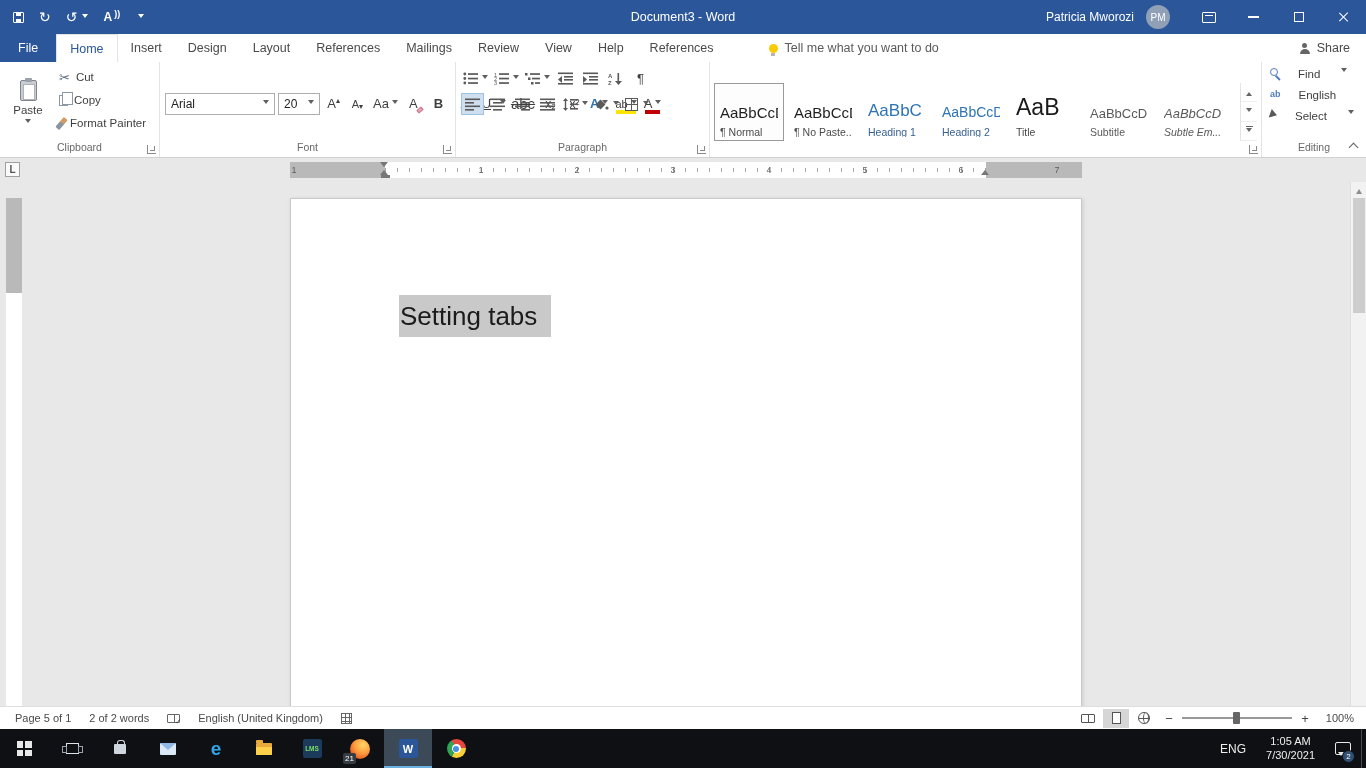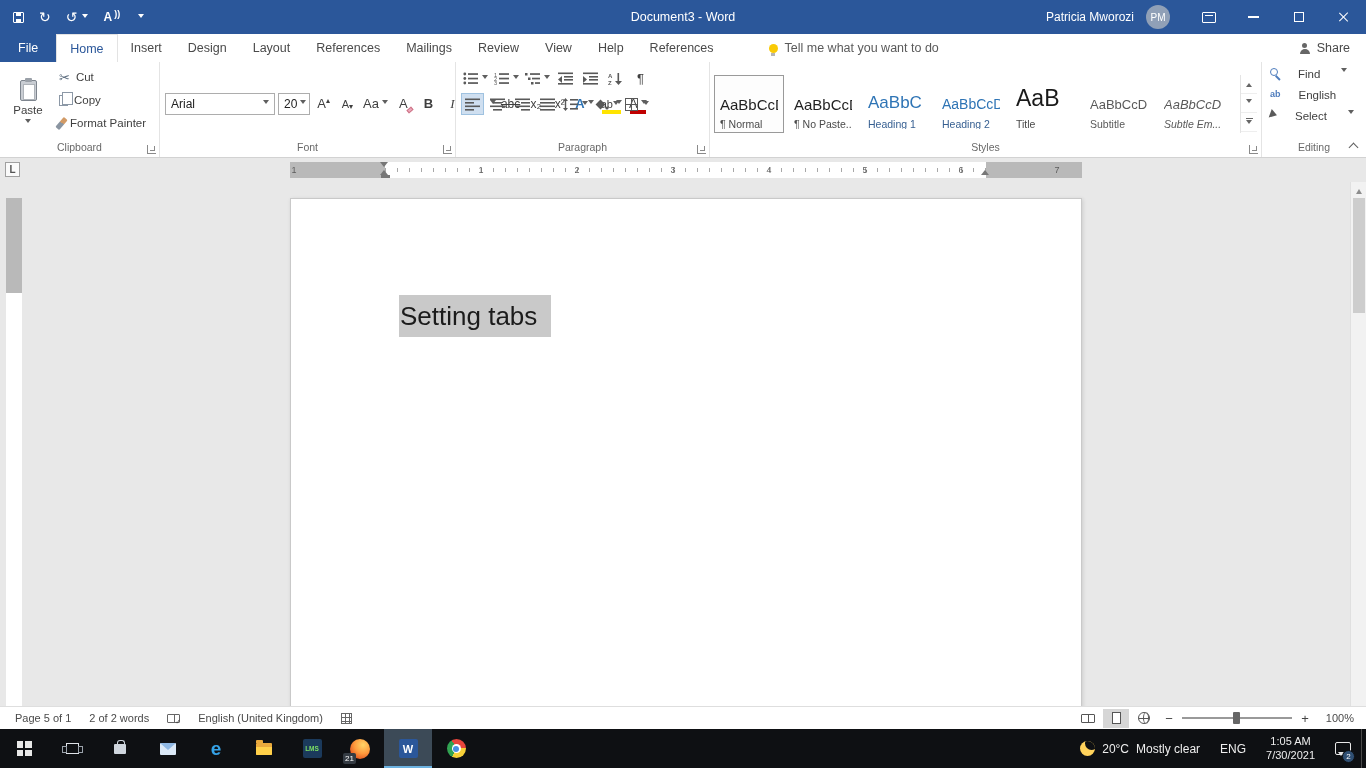--- a/index.html
+++ b/index.html
@@ -65,21 +65,21 @@
 .fg{display:flex;flex-direction:row;gap:4px;padding-top:2px}
 .frow{display:flex;align-items:center;gap:3px}
 .combo{height:22px;border:1px solid #adadad;display:flex;align-items:center;justify-content:space-between;padding:0 5px;font-size:12px;color:#222;background:#fff}
 .fbtn{min-width:21px;height:22px;display:flex;align-items:center;justify-content:center;font-size:13px;color:#3f3f3f;padding:0 2px;position:relative}
 .tri-up{width:0;height:0;border:2.5px solid transparent;border-bottom:4px solid #3f3f3f;align-self:flex-start;margin-top:4px}
 .tri-dn{width:0;height:0;border:2.5px solid transparent;border-top:4px solid #3f3f3f;align-self:flex-end;margin-bottom:4px}
 .bar{position:absolute;left:3px;right:3px;bottom:1px;height:4px}
 .b-bold{font-weight:bold}
 .b-italic{font-family:"Liberation Serif",serif;font-style:italic}
 .b-under{text-decoration:underline}
-.b-strike{font-size:12px;text-decoration:line-through}
+.b-strike{font-size:15px;text-decoration:line-through}
 .b-fx{color:#2e74b5;font-weight:bold}
 .eraser{position:absolute;right:1px;bottom:3px;width:6px;height:4px;background:#f0a8bc;transform:rotate(-40deg);border:1px solid #c78}
 
 .pg{display:flex;flex-direction:column;gap:4px;padding-top:2px}
 .prow{display:flex;align-items:center;gap:2px}
 .pbtn{min-width:23px;height:22px;display:flex;align-items:center;justify-content:center;gap:1px;color:#3f3f3f;padding:0 2px}
 .pbtn.pressed{background:#cfdff0;border:1px solid #9fc2e0}
 .pbtn svg{fill:#595959}
 .pbtn svg text{fill:#595959}
 
@@ -288,21 +288,21 @@
       <span class="launcher"></span>
     </div>
 
     <div class="grp" style="width:296px">
       <div class="gbody fg">
         <div class="frow">
           <div class="combo" style="width:110px">
             <span>Arial</span>
               <span class="dd"></span>
           </div>
-          <div class="combo" style="width:32px">
+          <div class="combo" style="width:42px">
             <span>20</span>
               <span class="dd"></span>
           </div>
           <span class="fbtn">
               <span>A</span>
               <span class="tri-up"></span>
             </span>
           <span class="fbtn" style="font-size:11px">
               <span>A</span>
               <span class="tri-dn"></span>
@@ -511,21 +511,20 @@
             </span>
           <span class="sbit">
               <span class="t-d"></span>
             </span>
           <span class="sbit">
               <span class="mline"></span>
               <span class="t-d"></span>
             </span>
         </div>
       </div>
-      <div class="glabel">Styles</div>
       <span class="launcher"></span>
     </div>
 
     <div class="grp" style="width:104px;border-right:none">
       <div class="gbody eg">
         <div class="ebtn">
           <span class="i-find"></span>
           <span>Find</span>
           <span class="dd"></span>
         </div>
@@ -641,25 +640,20 @@
         <span class="i-ffx"></span>
         <span class="abadge">21</span>
       </span>
     <span class="tbtn active">
         <span class="i-word">W</span>
       </span>
     <span class="tbtn">
         <span class="i-chrome"></span>
       </span>
     <div class="tray">
-      <span class="trayitem">
-        <span class="i-moon"></span>
-        <span>20°C</span>
-        <span>Mostly clear</span>
-      </span>
       <span class="trayitem">ENG</span>
       <span class="clock">
         <span>1:05 AM</span>
         <span>7/30/2021</span>
       </span>
       <span class="trayitem" style="position:relative">
         <span class="i-bubble"></span>
         <span class="nbadge">2</span>
       </span>
       <span class="sliver"></span>

